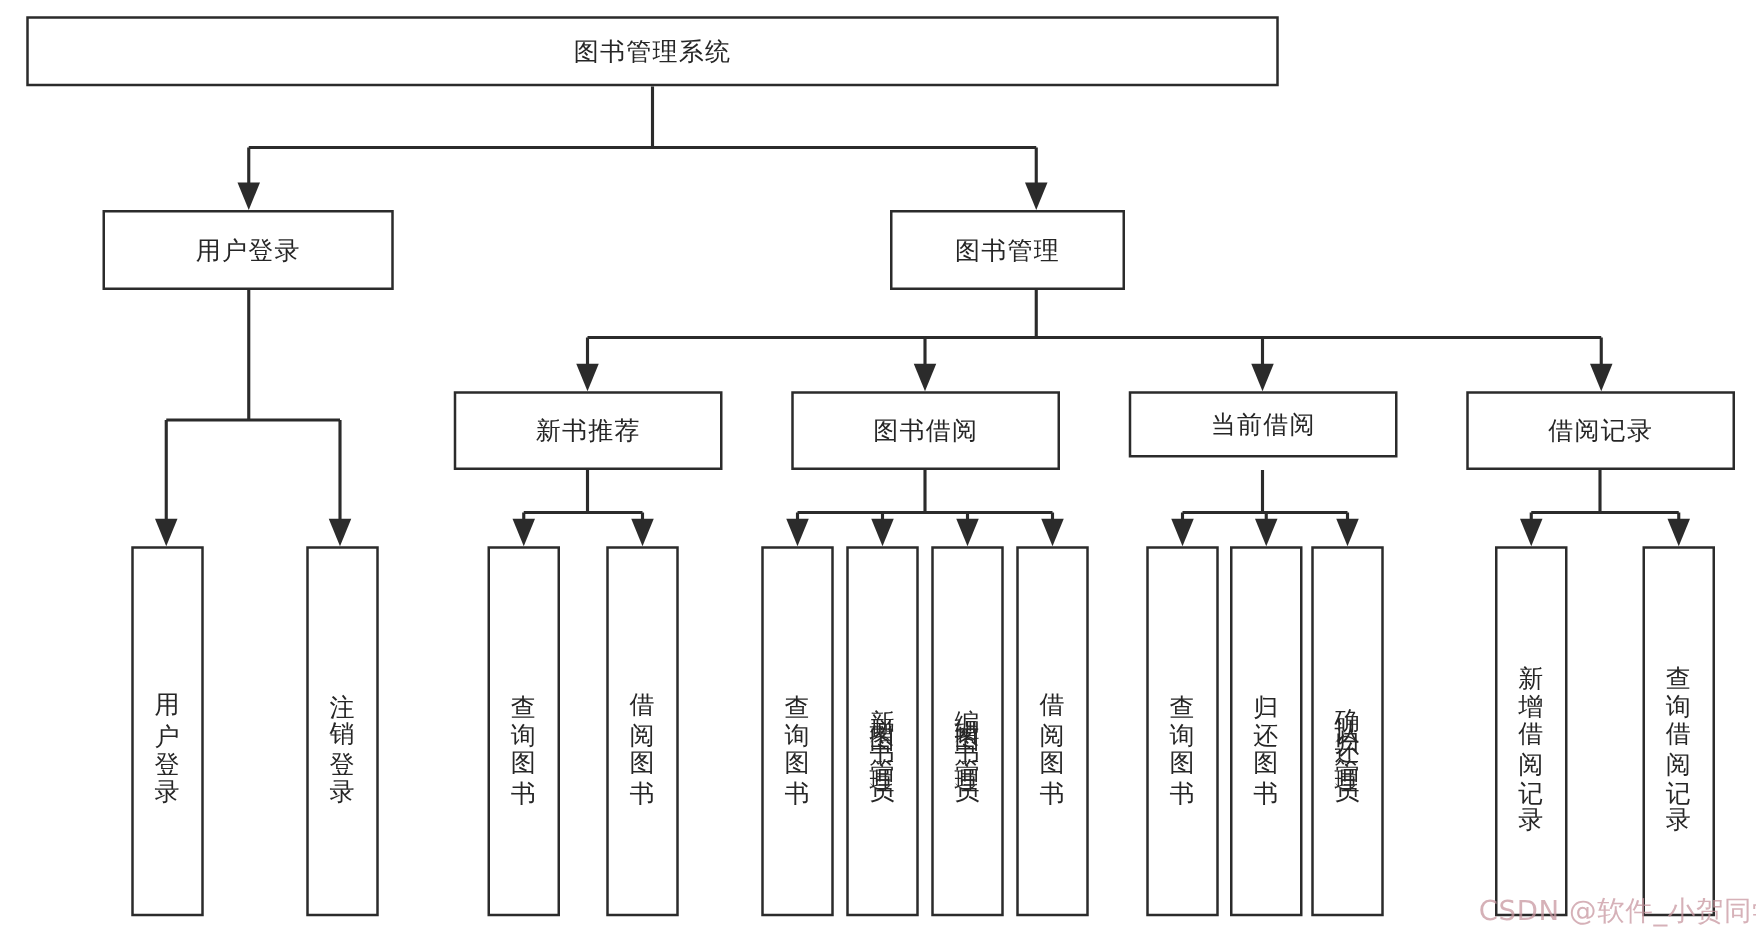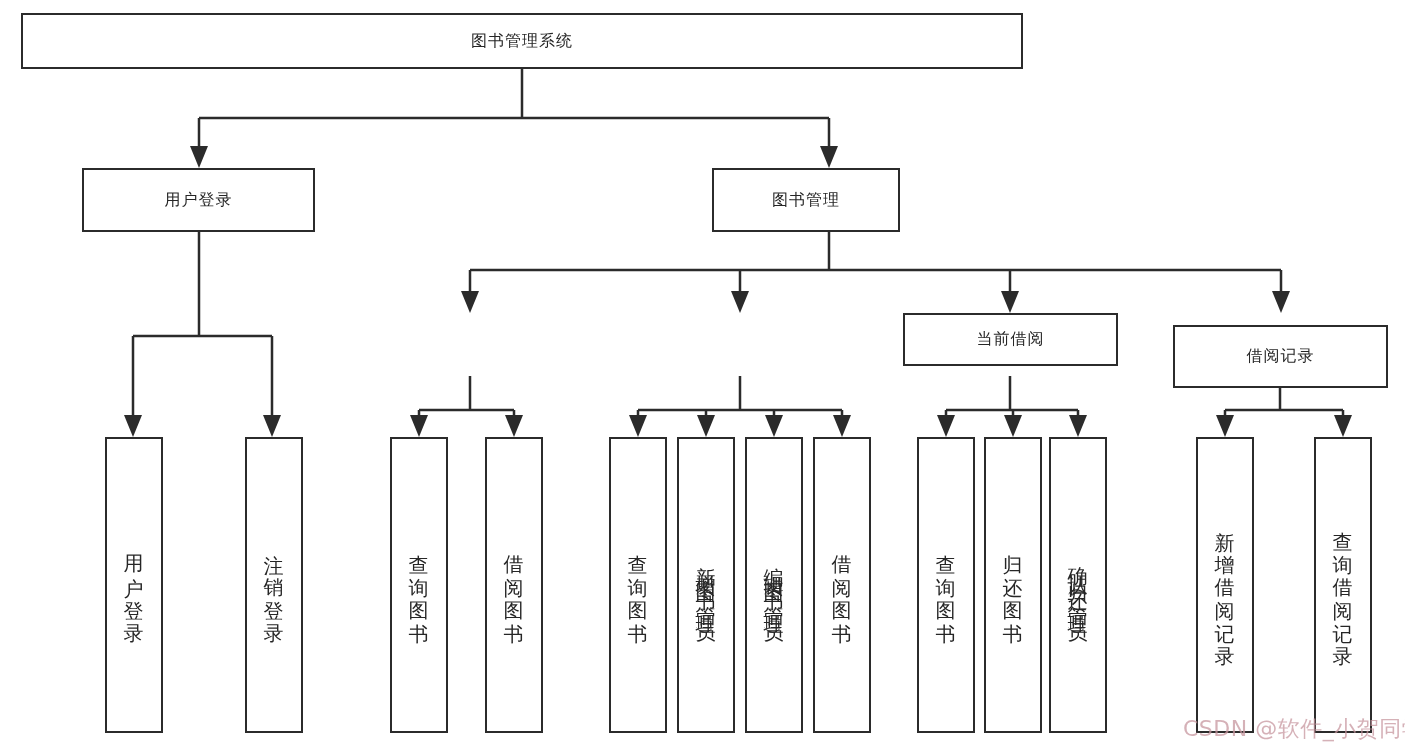--- a/index.html
+++ b/index.html
@@ -19,21 +19,21 @@
   .node {
     position: absolute;
     box-sizing: border-box;
     background: #ffffff;
     border: 2.5px solid #2b2b2b;
     display: flex;
     align-items: center;
     justify-content: center;
     color: #262626;
   }
-  .h-node { font-size: 16px; letter-spacing: 1px; }
+  .h-node { font-size: 20px; letter-spacing: 1px; }
   .leaf {
     display: flex;
     align-items: center;
     justify-content: center;
   }
   .leaf-label {
     writing-mode: vertical-rl;
     text-orientation: mixed;
     font-size: 20px;
     line-height: 1.1;
@@ -84,22 +84,24 @@
       <polygon points="1216,415 1234,415 1225,437"></polygon>
       <polygon points="1334,415 1352,415 1343,437"></polygon>
     </g>
   </svg>
 
   <div class="node h-node" style="left:21px; top:13px; width:1002px; height:56px;">图书管理系统</div>
 
   <div class="node h-node" style="left:82px; top:168px; width:233px; height:64px;">用户登录</div>
   <div class="node h-node" style="left:712px; top:168px; width:188px; height:64px;">图书管理</div>
 
+  <div class="node h-node" style="left:363px; top:313px; width:215px; height:63px;">新书推荐</div>
+  <div class="node h-node" style="left:633px; top:313px; width:215px; height:63px;">图书借阅</div>
   <div class="node h-node" style="left:903px; top:313px; width:215px; height:53px;">当前借阅</div>
-  <div class="node h-node" style="left:1173px; top:313px; width:215px; height:63px;margin-top:12px;">借阅记录</div>
+  <div class="node h-node" style="left:1173px; top:313px; width:215px; height:63px;">借阅记录</div>
 
   <div class="node leaf" style="left:105px; top:437px; width:58px; height:296px;">
     <span class="leaf-label" style="letter-spacing: 23px;">用户登录</span>
   </div>
   <div class="node leaf" style="left:245px; top:437px; width:58px; height:296px;">
     <span class="leaf-label" style="letter-spacing: 23px;">注销登录</span>
   </div>
 
   <div class="node leaf" style="left:390px; top:437px; width:58px; height:296px;">
     <span class="leaf-label" style="letter-spacing: 23px;">查询图书</span>

